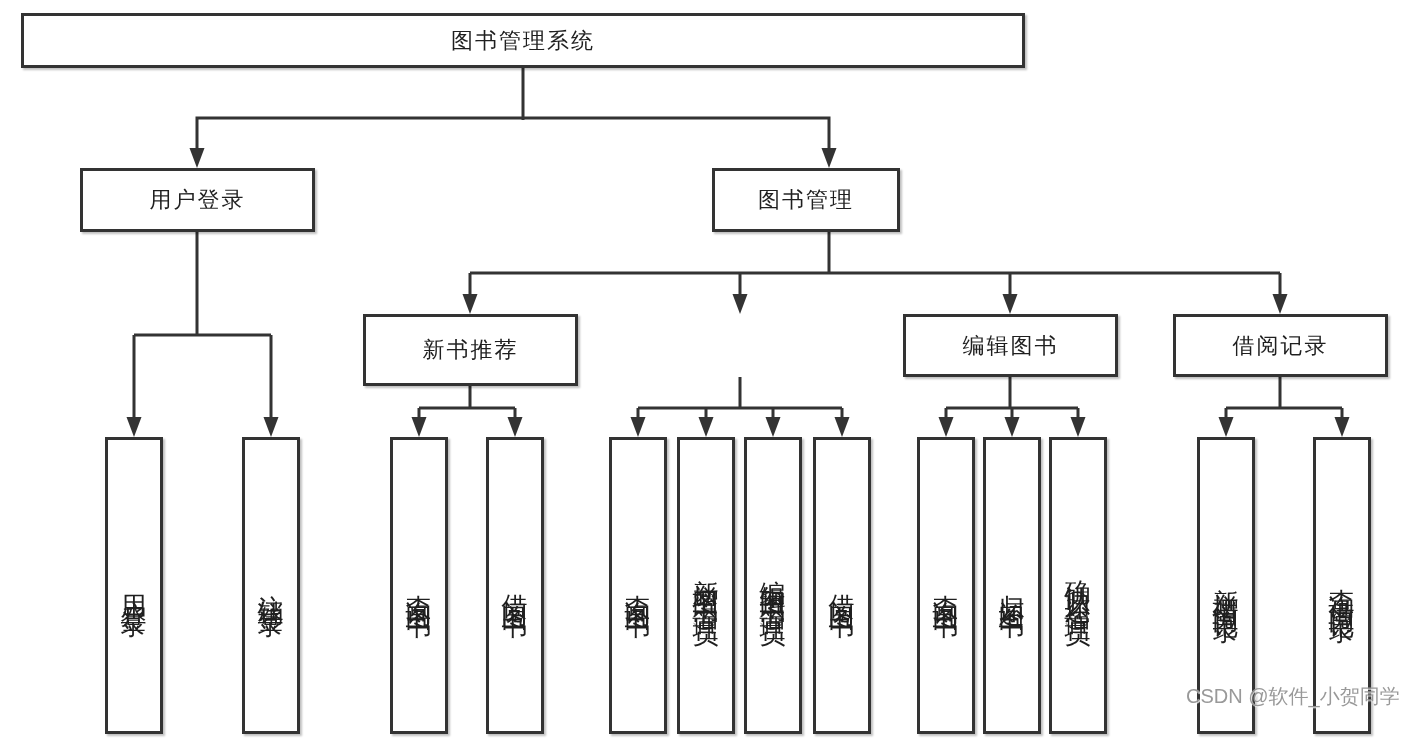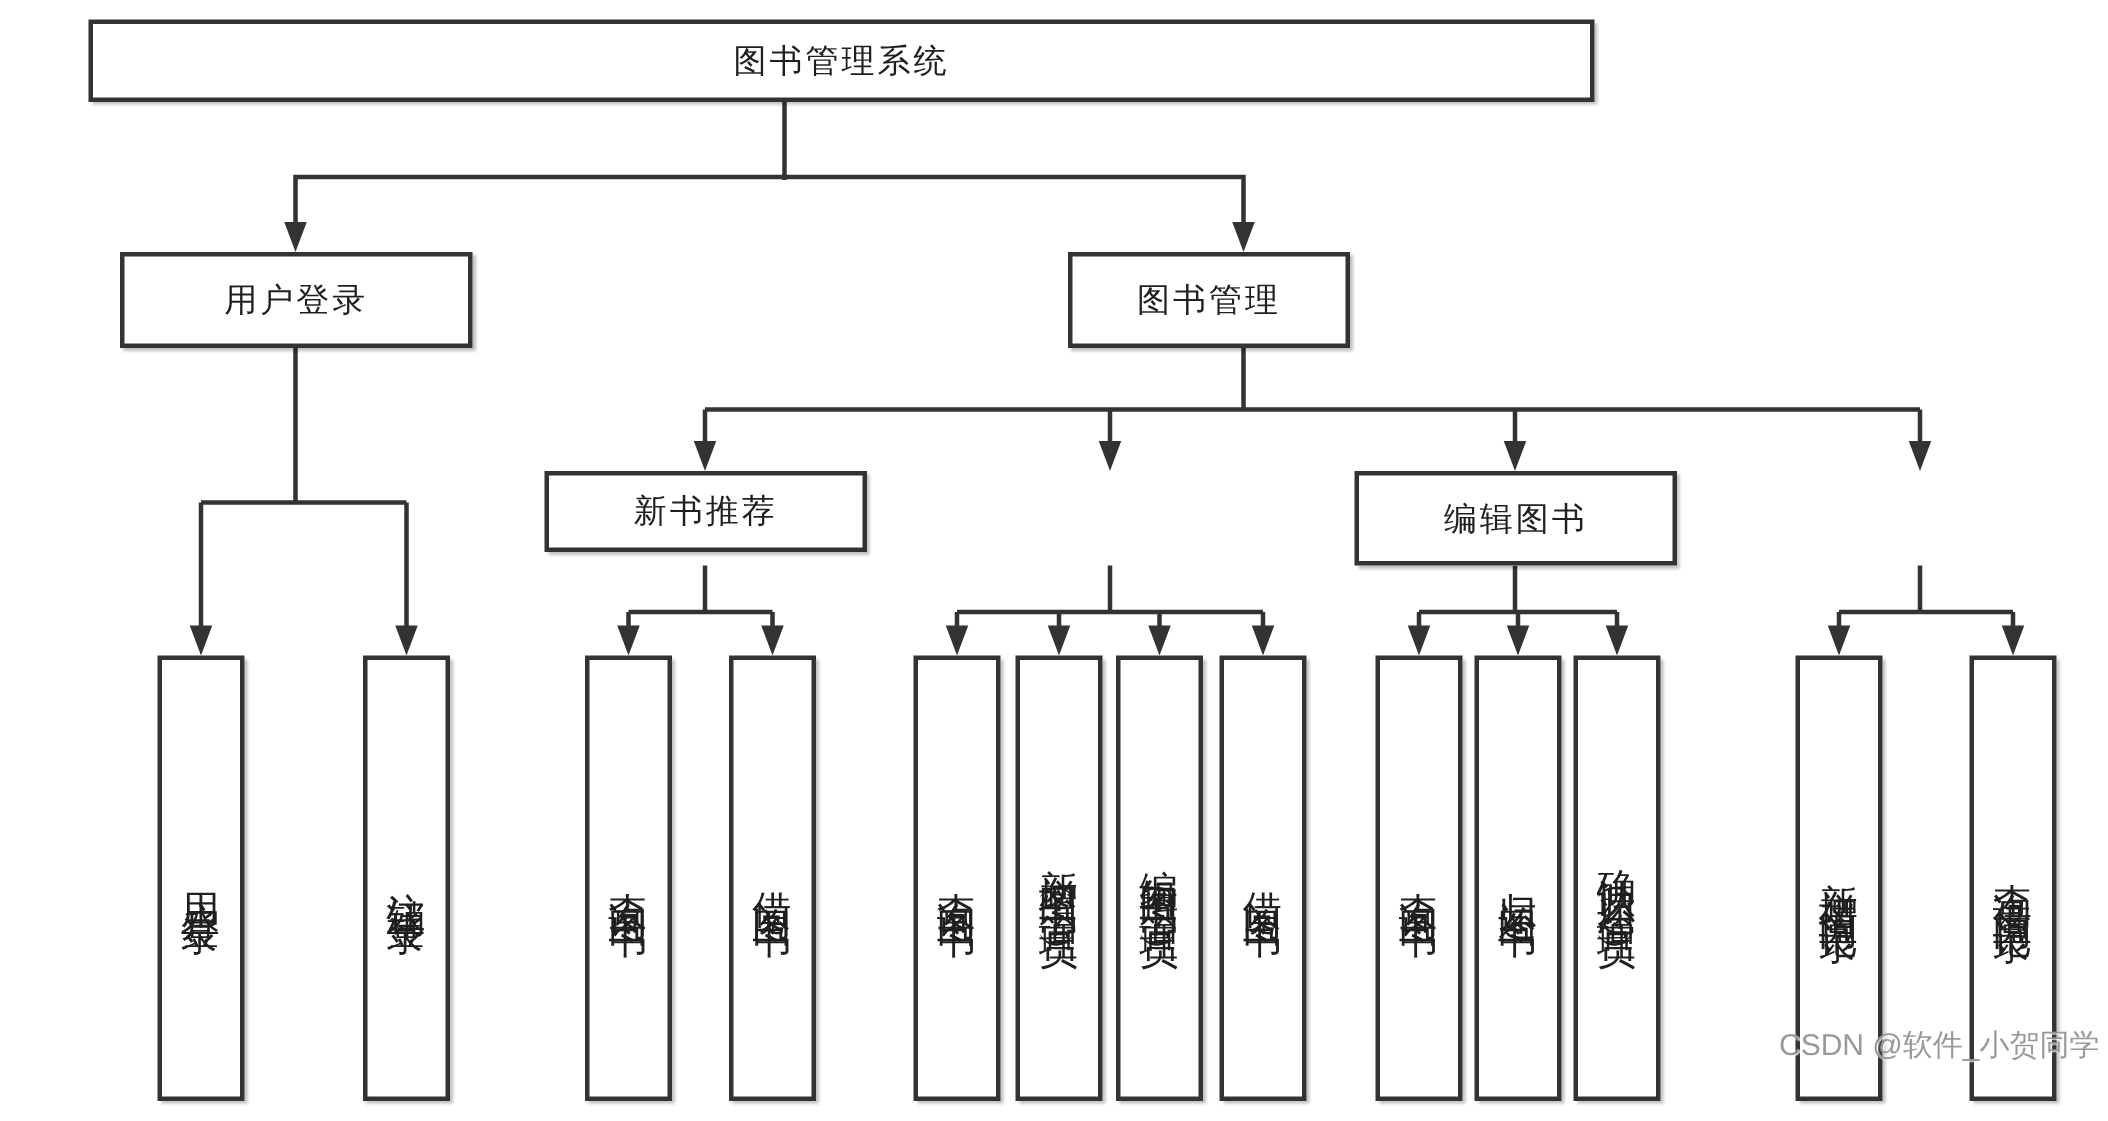--- a/index.html
+++ b/index.html
@@ -116,27 +116,28 @@
       <path class="arrow" d="M765.5 417 L780.5 417 L773 437 Z"></path>
       <path class="arrow" d="M834.5 417 L849.5 417 L842 437 Z"></path>
       <path class="arrow" d="M938.5 417 L953.5 417 L946 437 Z"></path>
       <path class="arrow" d="M1004.5 417 L1019.5 417 L1012 437 Z"></path>
       <path class="arrow" d="M1070.5 417 L1085.5 417 L1078 437 Z"></path>
       <path class="arrow" d="M1218.5 417 L1233.5 417 L1226 437 Z"></path>
       <path class="arrow" d="M1334.5 417 L1349.5 417 L1342 437 Z"></path>
     </g>
   </svg>
 
-  <div class="box hbox" style="left:21px; top:13px; width:1004px; height:55px;margin-left:38px;">图书管理系统</div>
+  <div class="box hbox" style="left:21px; top:13px; width:1004px; height:55px;">图书管理系统</div>
 
   <div class="box hbox" style="left:80px; top:168px; width:235px; height:64px;">用户登录</div>
   <div class="box hbox" style="left:712px; top:168px; width:188px; height:64px;">图书管理</div>
 
-  <div class="box hbox" style="left:363px; top:314px; width:215px; height:54px;">新书推荐</div>
+  <div class="box hbox" style="left:363px; top:314px; width:215px; height:72px;">新书推荐</div>
   <div class="box hbox" style="left:903px; top:314px; width:215px; height:63px;">编辑图书</div>
+  <div class="box hbox" style="left:1173px; top:314px; width:215px; height:63px;">借阅记录</div>
 
   <div class="box vbox" style="left:105px; top:437px; width:58px; height:297px;">
     <span>用户登录</span>
   </div>
   <div class="box vbox" style="left:242px; top:437px; width:58px; height:297px;">
     <span>注销登录</span>
   </div>
 
   <div class="box vbox" style="left:390px; top:437px; width:58px; height:297px;">
     <span>查询图书</span>

